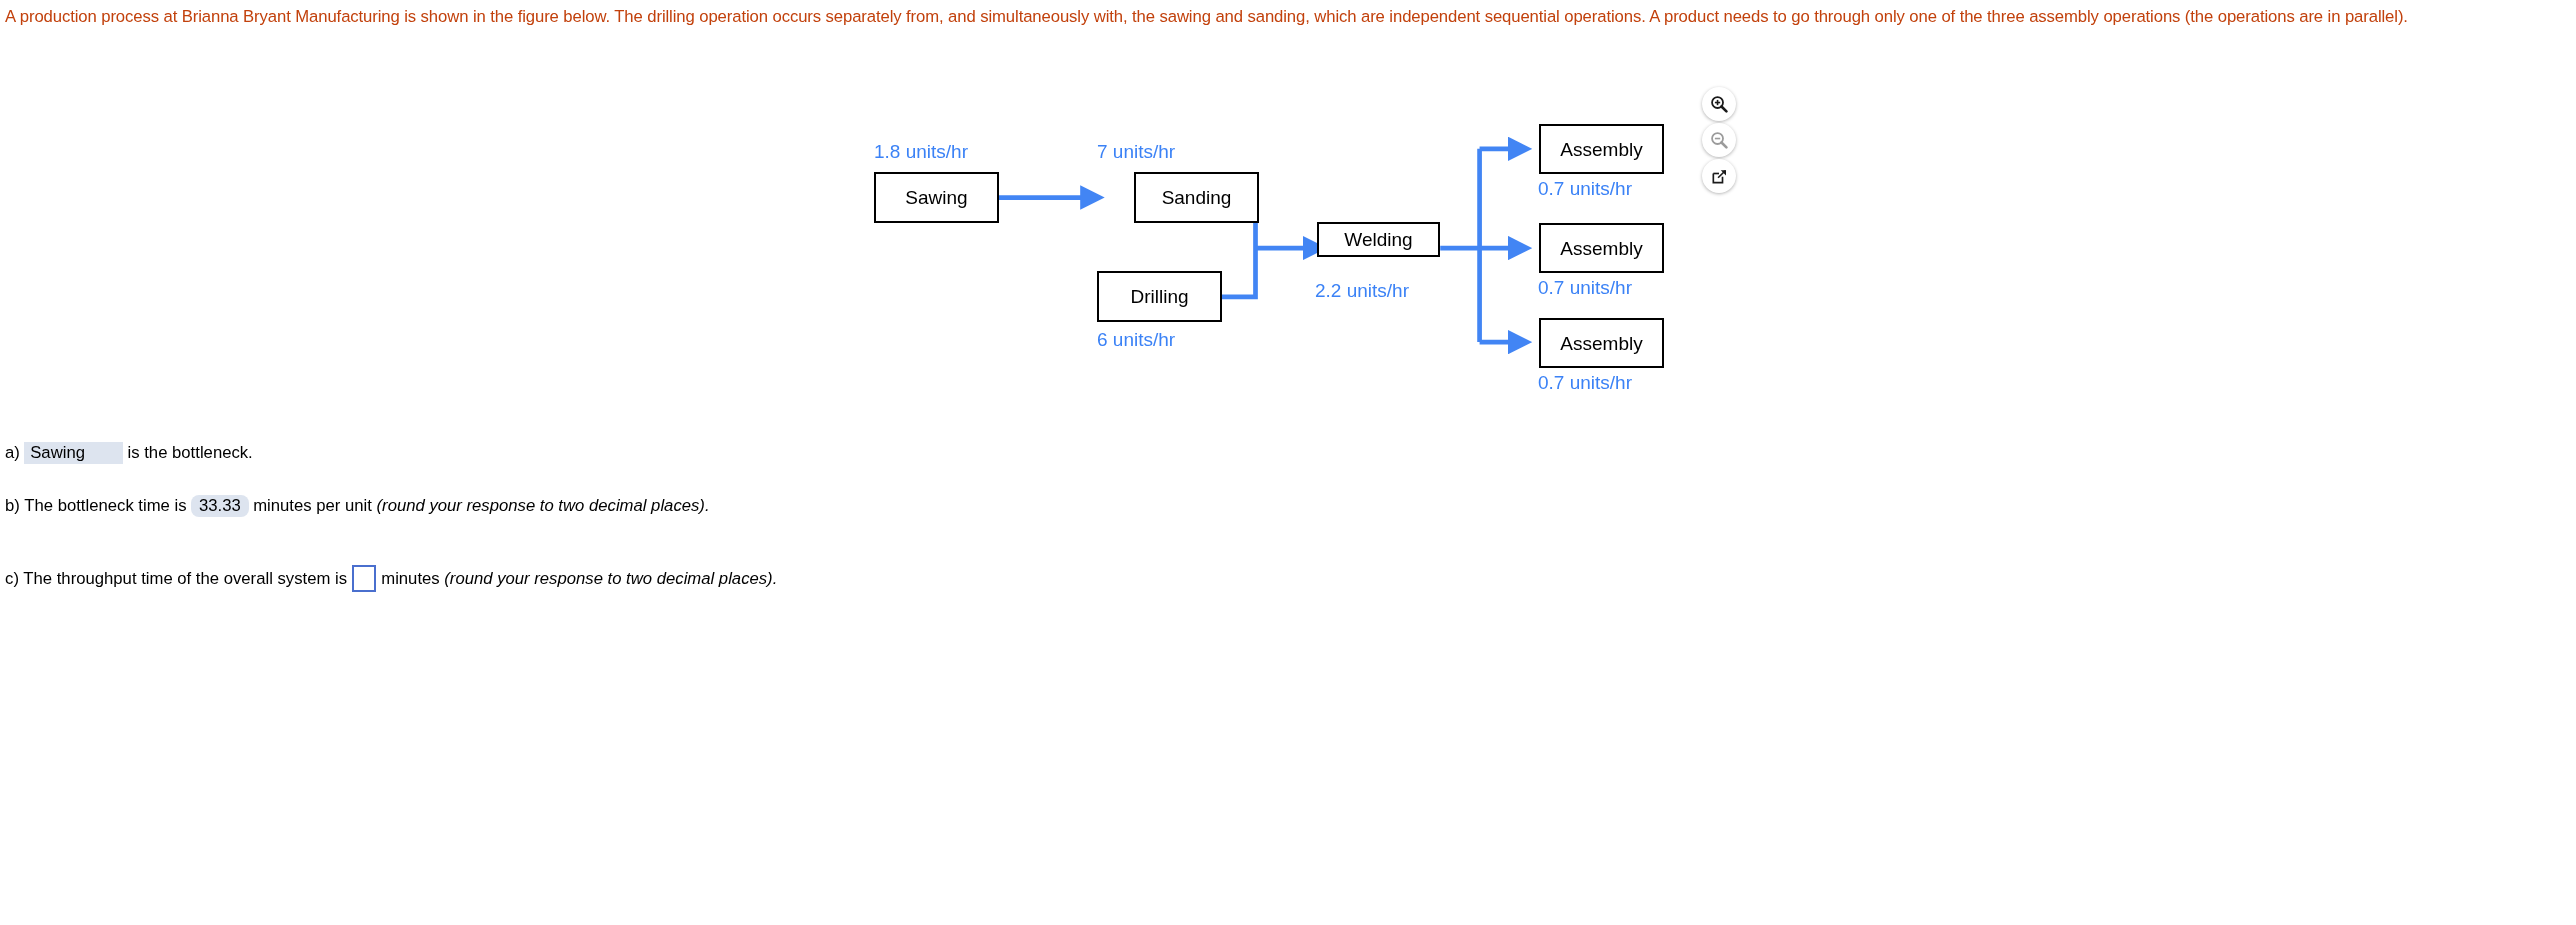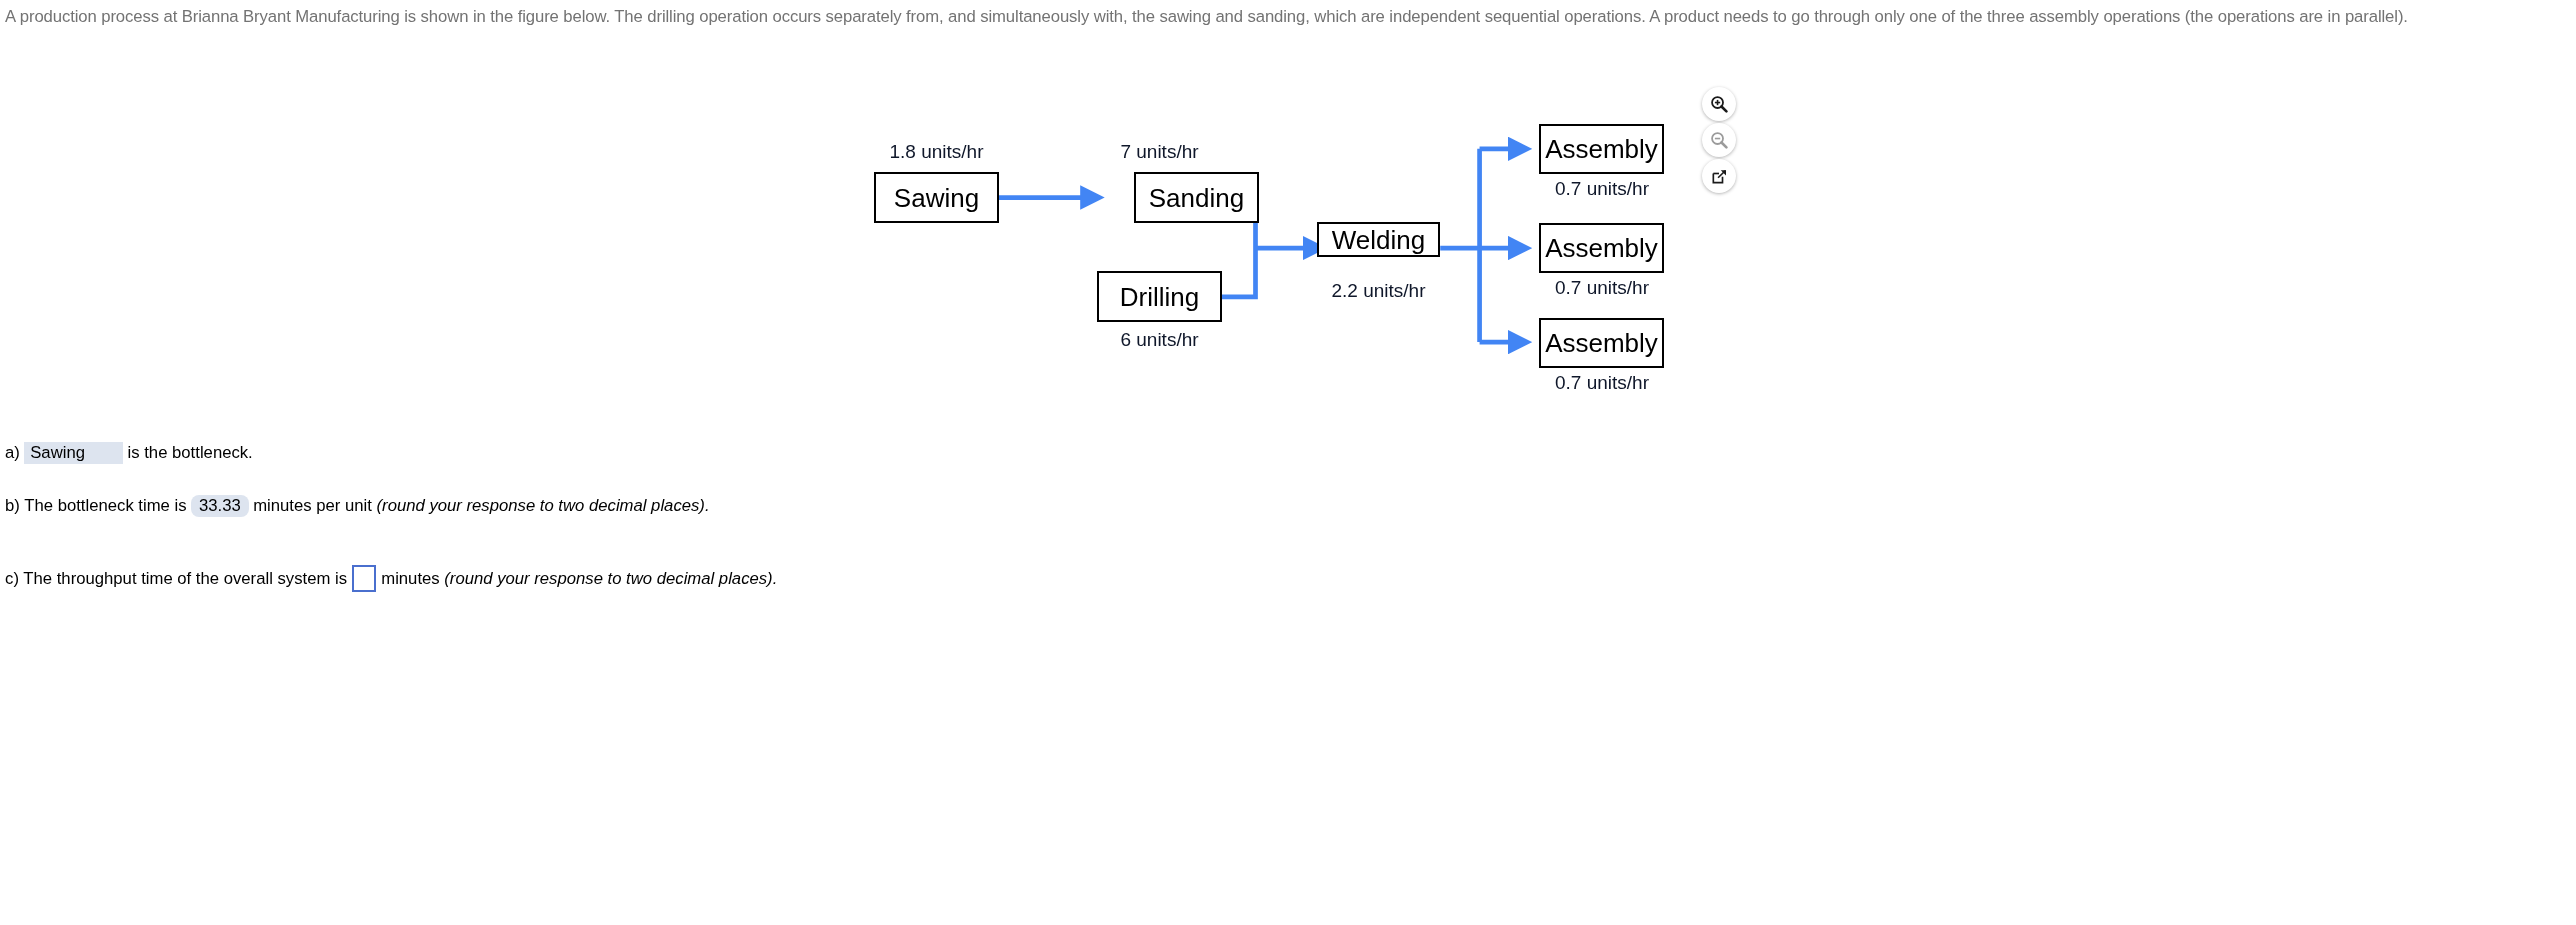--- a/index.html
+++ b/index.html
@@ -18,21 +18,21 @@
 
   
   #problem-statement {
     position: absolute;
     left: 5.1px;
     top: 5.1px;
     width: 2557px;
     font-size: 16.7px;
     line-height: 23px;
     letter-spacing: -0.1px;
-    color: #737373;
+    color: #c2410c;
   }
 
   
   #figure {
     position: absolute;
     left: 0;
     top: 0;
     width: 2576px;
     height: 402px;
   }
@@ -43,32 +43,32 @@
   }
 
   .node-box {
     position: absolute;
     box-sizing: border-box;
     border: 2.1px solid #000000;
     background: #ffffff;
     display: flex;
     align-items: center;
     justify-content: center;
-    font-size: 26px;
+    font-size: 19px;
     line-height: 1;
     color: #000000;
     white-space: nowrap;
   }
   .rate-label {
     position: absolute;
     font-size: 19px;
     line-height: 1;
-    color: #0f172a;
+    color: #3b82f6;
     white-space: nowrap;
-    text-align: center;
+    text-align: left;
   }
 
   
   .icon-btn {
     position: absolute;
     width: 34px;
     height: 34px;
     border-radius: 50%;
     background: #ffffff;
     box-shadow: 0 0.9px 3.4px rgba(0,0,0,0.30);

